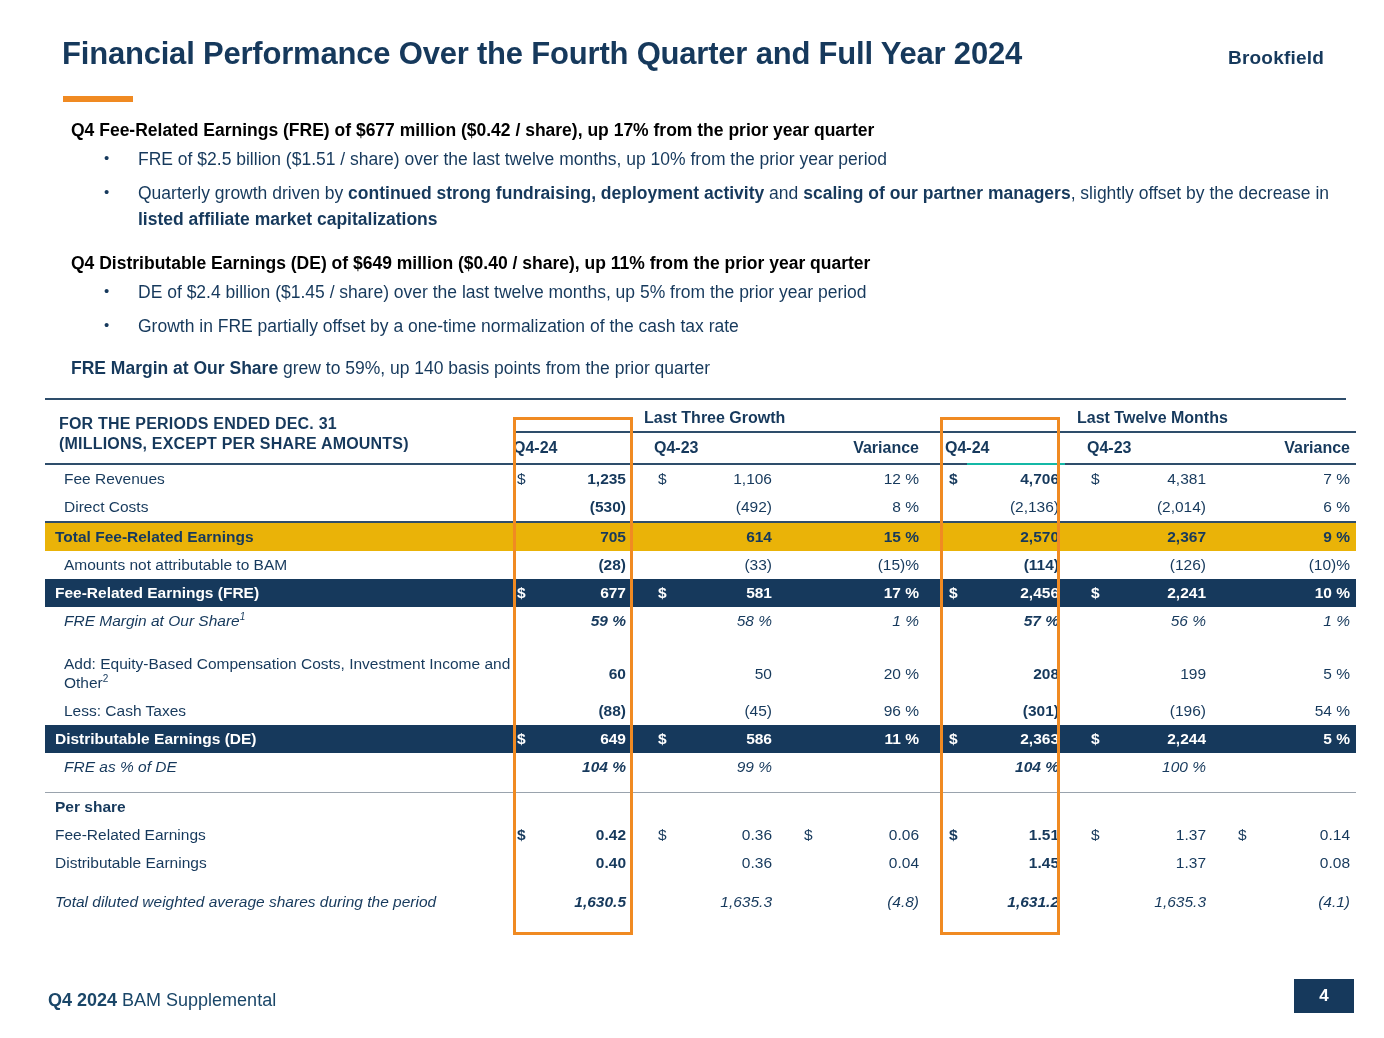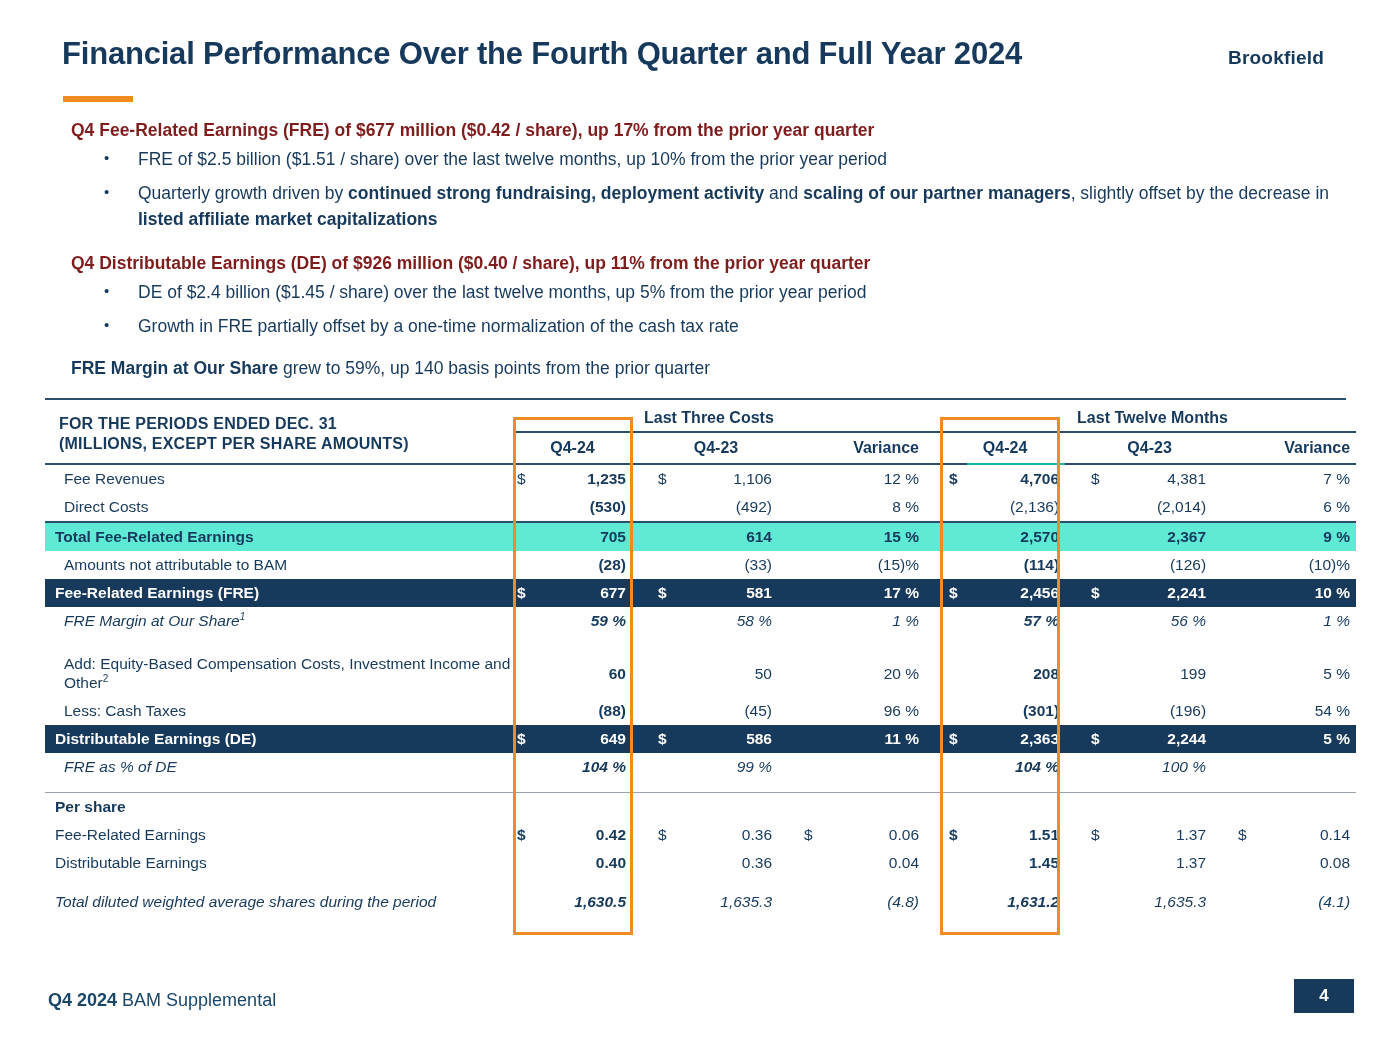--- a/index.html
+++ b/index.html
@@ -23,21 +23,21 @@
     position:absolute;right:60px;top:47px;
     font-size:19px;font-weight:bold;color:#16395c;letter-spacing:0.2px;
   }
   .accent-bar{
     position:absolute;left:63px;top:96px;width:70px;height:6px;background:#f08a22;
   }
 
   
   .lead{
     position:absolute;left:71px;
-    font-size:17.5px;font-weight:bold;color:#7f1d1d;white-space:nowrap;
+    font-size:17.5px;font-weight:bold;color:#000000;white-space:nowrap;
   }
   .bullets{position:absolute;left:104px;}
   .brow{display:flex;align-items:flex-start;font-size:17.5px;color:#16395c;line-height:1.52;}
   .bdot{width:34px;flex:0 0 34px;text-align:left;font-size:15px;line-height:1.65;}
   .btxt{flex:1;}
   .btxt b{font-weight:bold;}
 
   .margin-line{
     position:absolute;left:71px;top:358px;
     font-size:17.5px;color:#16395c;white-space:nowrap;
@@ -71,30 +71,30 @@
   .lbl{text-align:left;padding-left:19px !important;white-space:nowrap;}
 
   tr.h-period td{height:27px;font-size:16px;font-weight:bold;margin-top:48px;}
   .period-head{text-align:left;padding-left:12px !important;font-weight:bold;font-size:16.5px;}
   .units{
     font-size:12.2px;line-height:1.22;letter-spacing:0.2px;
     text-align:left;padding-left:14px !important;color:#16395c;
   }
   tr.h-sub td{height:30px;font-weight:bold;font-size:16px;}
   .colhead{text-align:right;padding-right:6px !important;font-weight:bold;}
-  .colhead-ctr{text-align:center;font-weight:bold;}
+  .colhead-ctr{font-weight:bold;}
 
   tr.data td{height:28px;}
   tr.row-gap td{height:16px;}
   tr.row-gap-sm td{height:11px;}
 
   tr.bold td{font-weight:bold;}
   tr.ital td{font-style:italic;}
 
-  tr.gray td{background:#5eead4;font-weight:bold;}
+  tr.gray td{background:#eab308;font-weight:bold;}
   tr.navy td{background:#16395c;color:#ffffff;font-weight:bold;}
 
   .rule-above td{border-top:2px solid #2e4d6b;}
   .thin-rule td{border-top:1px solid #9aa3ad;}
 
   .sup{font-size:10px;vertical-align:super;}
 
   .twoline{line-height:1.18;white-space:normal !important;padding-left:19px !important;}
 
   
@@ -131,21 +131,21 @@
     <div class="brow">
       <span class="bdot">•</span>
       <span class="btxt">FRE of $2.5 billion ($1.51 / share) over the last twelve months, up 10% from the prior year period</span>
     </div>
     <div class="brow" style="margin-top:7px;">
       <span class="bdot">•</span>
       <span class="btxt">Quarterly growth driven by <b>continued strong fundraising, deployment activity</b> and <b>scaling of our partner managers</b>, slightly offset by the decrease in <b>listed affiliate market capitalizations</b></span>
     </div>
   </div>
 
-  <div class="lead" style="top:253px;">Q4 Distributable Earnings (DE) of $926 million ($0.40 / share), up 11% from the prior year quarter</div>
+  <div class="lead" style="top:253px;">Q4 Distributable Earnings (DE) of $649 million ($0.40 / share), up 11% from the prior year quarter</div>
   <div class="bullets" style="top:279px;width:1255px;">
     <div class="brow">
       <span class="bdot">•</span>
       <span class="btxt">DE of $2.4 billion ($1.45 / share) over the last twelve months, up 5% from the prior year period</span>
     </div>
     <div class="brow" style="margin-top:7px;">
       <span class="bdot">•</span>
       <span class="btxt">Growth in FRE partially offset by a one-time normalization of the cash tax rate</span>
     </div>
   </div>
@@ -177,21 +177,21 @@
           <col class="c-v6">
     </colgroup>
 
     <tbody>
           <tr class="h-period">
       <td rowspan="2" class="units">
         <span>FOR THE PERIODS ENDED DEC. 31</span><br>
         <span>(MILLIONS, EXCEPT PER SHARE AMOUNTS)</span>
       </td>
       <td colspan="2"></td>
-      <td colspan="7" class="period-head">Last Three Costs</td>
+      <td colspan="7" class="period-head">Last Three Growth</td>
       <td colspan="2"></td>
       <td colspan="6" class="period-head">Last Twelve Months</td>
     </tr>
 
     <tr class="h-sub">
       <td colspan="2" style="border-top:2px solid #2e4d6b;" class="colhead-ctr">Q4-24</td>
       <td style="border-top:2px solid #2e4d6b;"></td>
       <td colspan="2" style="border-top:2px solid #2e4d6b;" class="colhead-ctr">Q4-23</td>
       <td style="border-top:2px solid #2e4d6b;"></td>
       <td colspan="2" style="border-top:2px solid #2e4d6b;" class="colhead">Variance</td>

